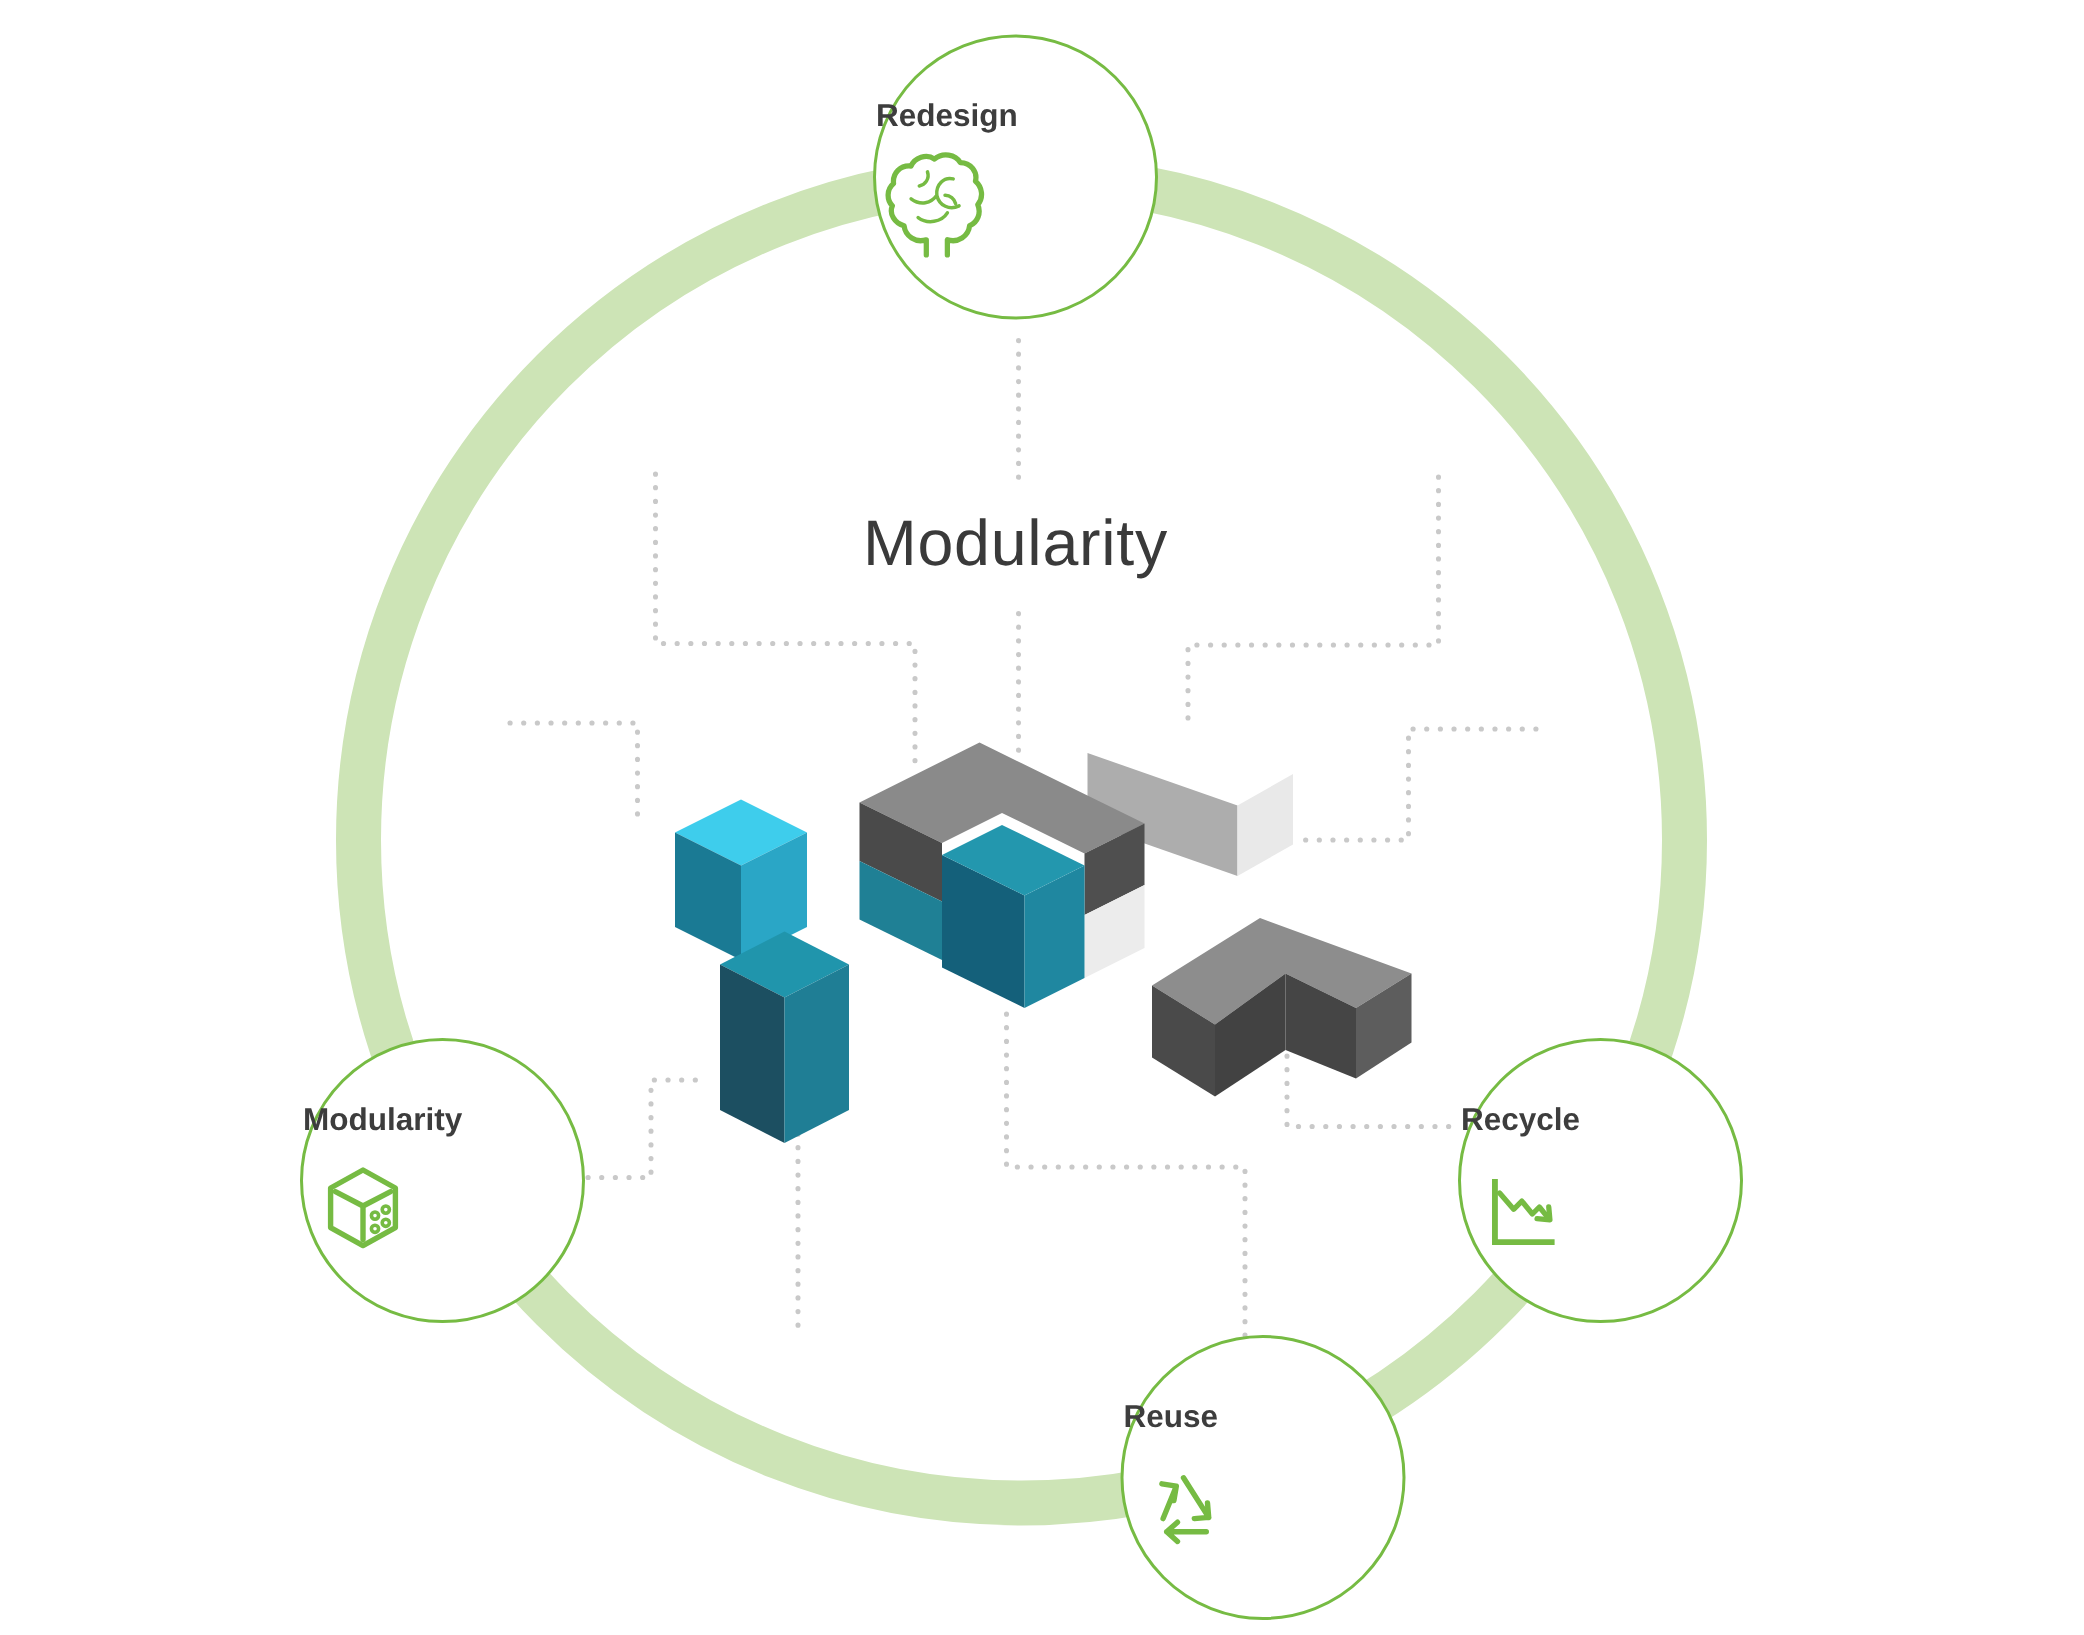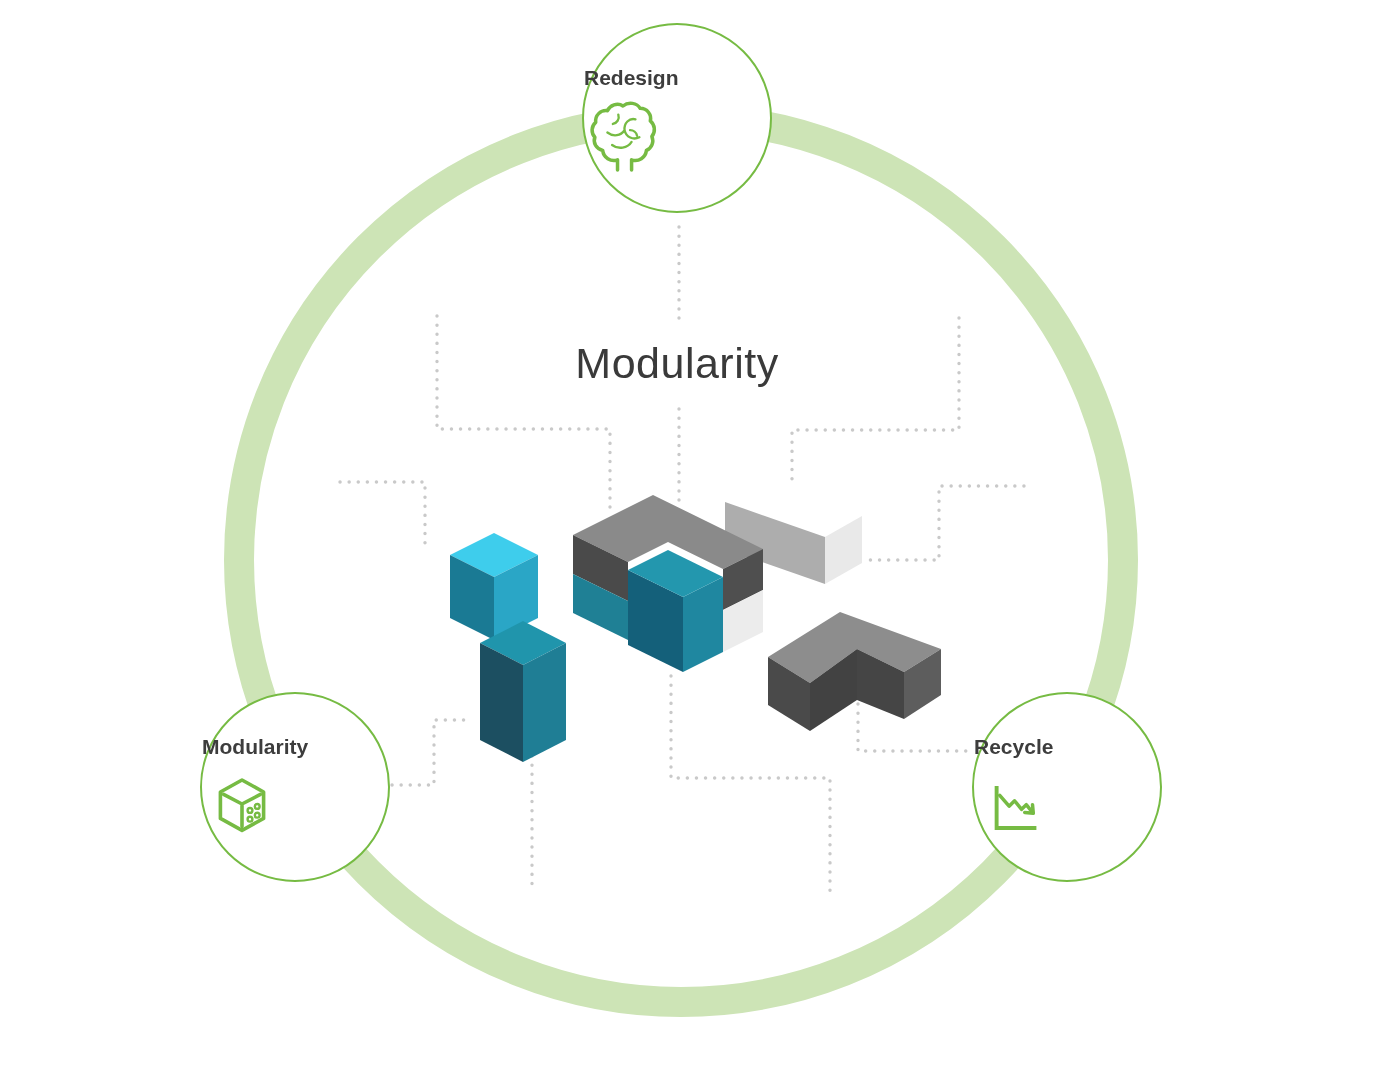--- a/index.html
+++ b/index.html
@@ -116,20 +116,28 @@
 
   <div class="node" style="left:972px;top:692px;">
     <div class="node-label">Recycle</div>
     <svg class="icon" width="78" height="78" viewBox="0 0 100 100">
       <path class="sq" d="M29,23 V77 H80"></path>
       <polyline points="33,35 45,49 52,42 61,53 67,47 75,57"></polyline>
       <path d="M76,58 L65,57 M76,58 L75,47"></path>
     </svg>
   </div>
 
+  <div class="node" style="left:747px;top:890px;">
+    <div class="node-label">Reuse</div>
+    <svg class="icon" width="80" height="80" viewBox="0 0 100 100">
+      <path d="M33,58 L44,31 M44,31 L32,29 M44,31 L42,43"></path>
+      <path d="M50,24 L71,57 M71,57 L59,58 M71,57 L70,45"></path>
+      <path d="M69,69 L36,69 M36,69 L45,61 M36,69 L45,77"></path>
+    </svg>
+  </div>
 
 
   <div class="node" style="left:200px;top:692px;">
     <div class="node-label">Modularity</div>
     <svg class="icon" width="80" height="80" viewBox="0 0 100 100">
       <path d="M50,15 L77,30 V63 L50,78 L23,63 V30 Z"></path>
       <path d="M27,33 L50,45 L73,33 M50,45 V73"></path>
       <circle class="thin" cx="60" cy="53" r="3"></circle>
       <circle class="thin" cx="69" cy="48" r="3"></circle>
       <circle class="thin" cx="60" cy="64" r="3"></circle>

